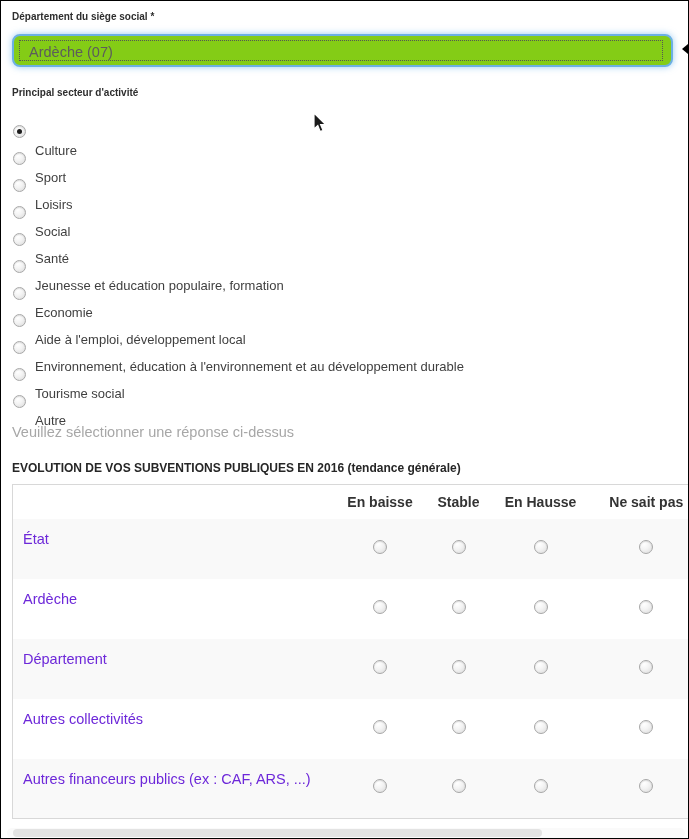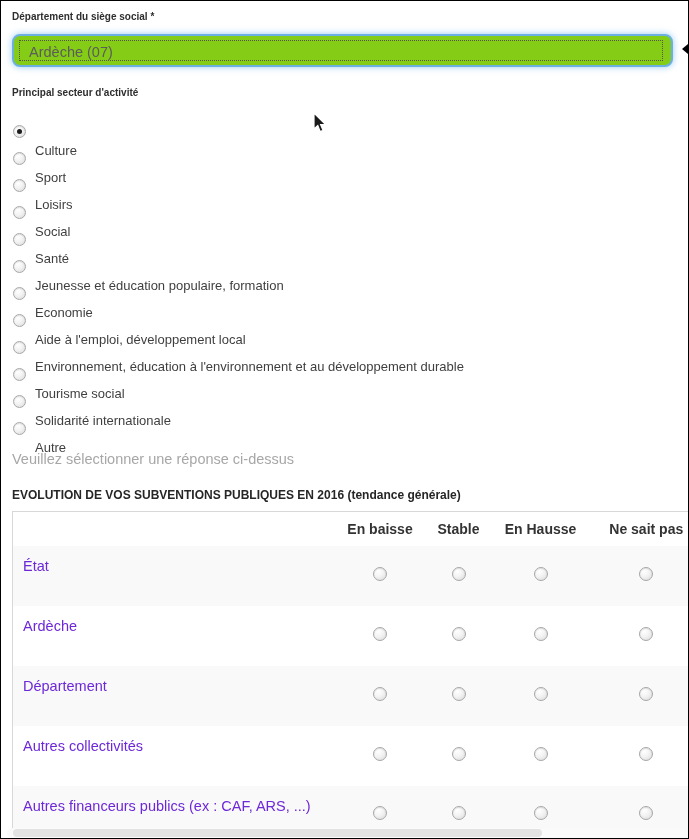--- a/index.html
+++ b/index.html
@@ -231,24 +231,20 @@
         <div class="radio-item">
           <span class="radio"></span>
           <span class="radio-text">Environnement, éducation à l'environnement et au développement durable</span>
         </div>
         <div class="radio-item">
           <span class="radio"></span>
           <span class="radio-text">Tourisme social</span>
         </div>
         <div class="radio-item">
           <span class="radio"></span>
-          <span class="radio-text">Solidarité internationale</span>
-        </div>
-        <div class="radio-item">
-          <span class="radio"></span>
           <span class="radio-text">Autre</span>
         </div>
       </div>
 
     <div class="helper">Veuillez sélectionner une réponse ci-dessus</div>
 
     <div class="section-title">EVOLUTION DE VOS SUBVENTIONS PUBLIQUES EN 2016 (tendance générale)</div>
 
     <div class="table-wrap">
       <table class="subsidy" id="subsidy-table">

